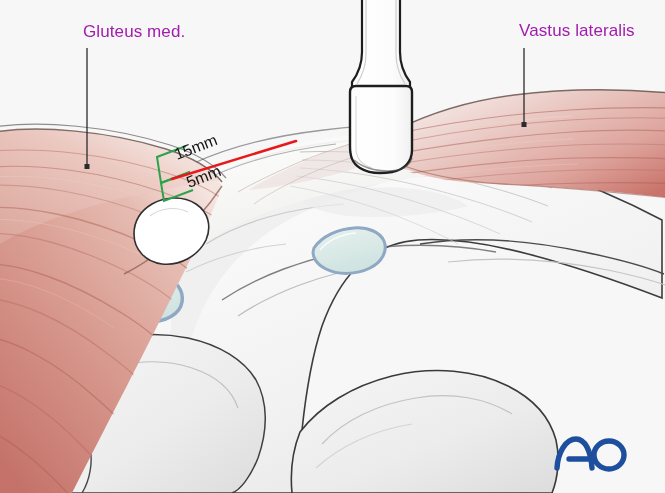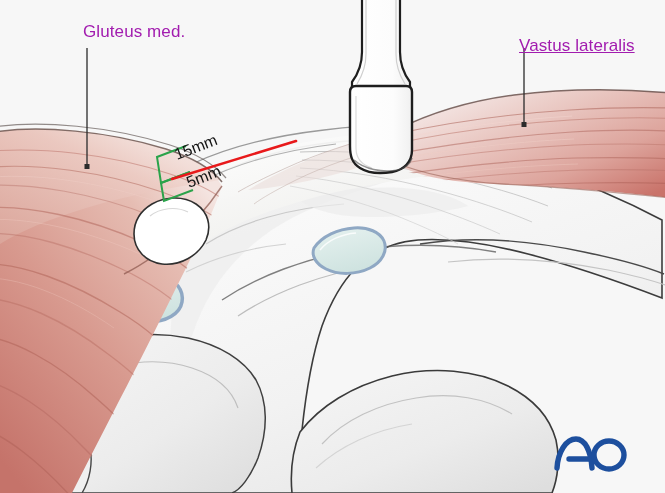--- a/index.html
+++ b/index.html
@@ -28,21 +28,21 @@
   .lbl {
     position: absolute;
     font-family: "Liberation Sans", sans-serif;
     font-size: 17px;
     color: #a21caf;
     white-space: nowrap;
     letter-spacing: 0.1px;
     text-align: center;
   }
   #label-gluteus { left: 83px; top: 22px; }
-  #label-vastus  { left: 519px; top: 36px; text-decoration: underline; }
+  #label-vastus  { left: 519px; top: 21px; }
   .mm {
     position: absolute;
     font-family: "Liberation Sans", sans-serif;
     font-size: 16px;
     color: #151515;
     white-space: nowrap;
   }
   #label-15mm {
     left: 172px; top: 147px;
     transform: rotate(-21deg);

